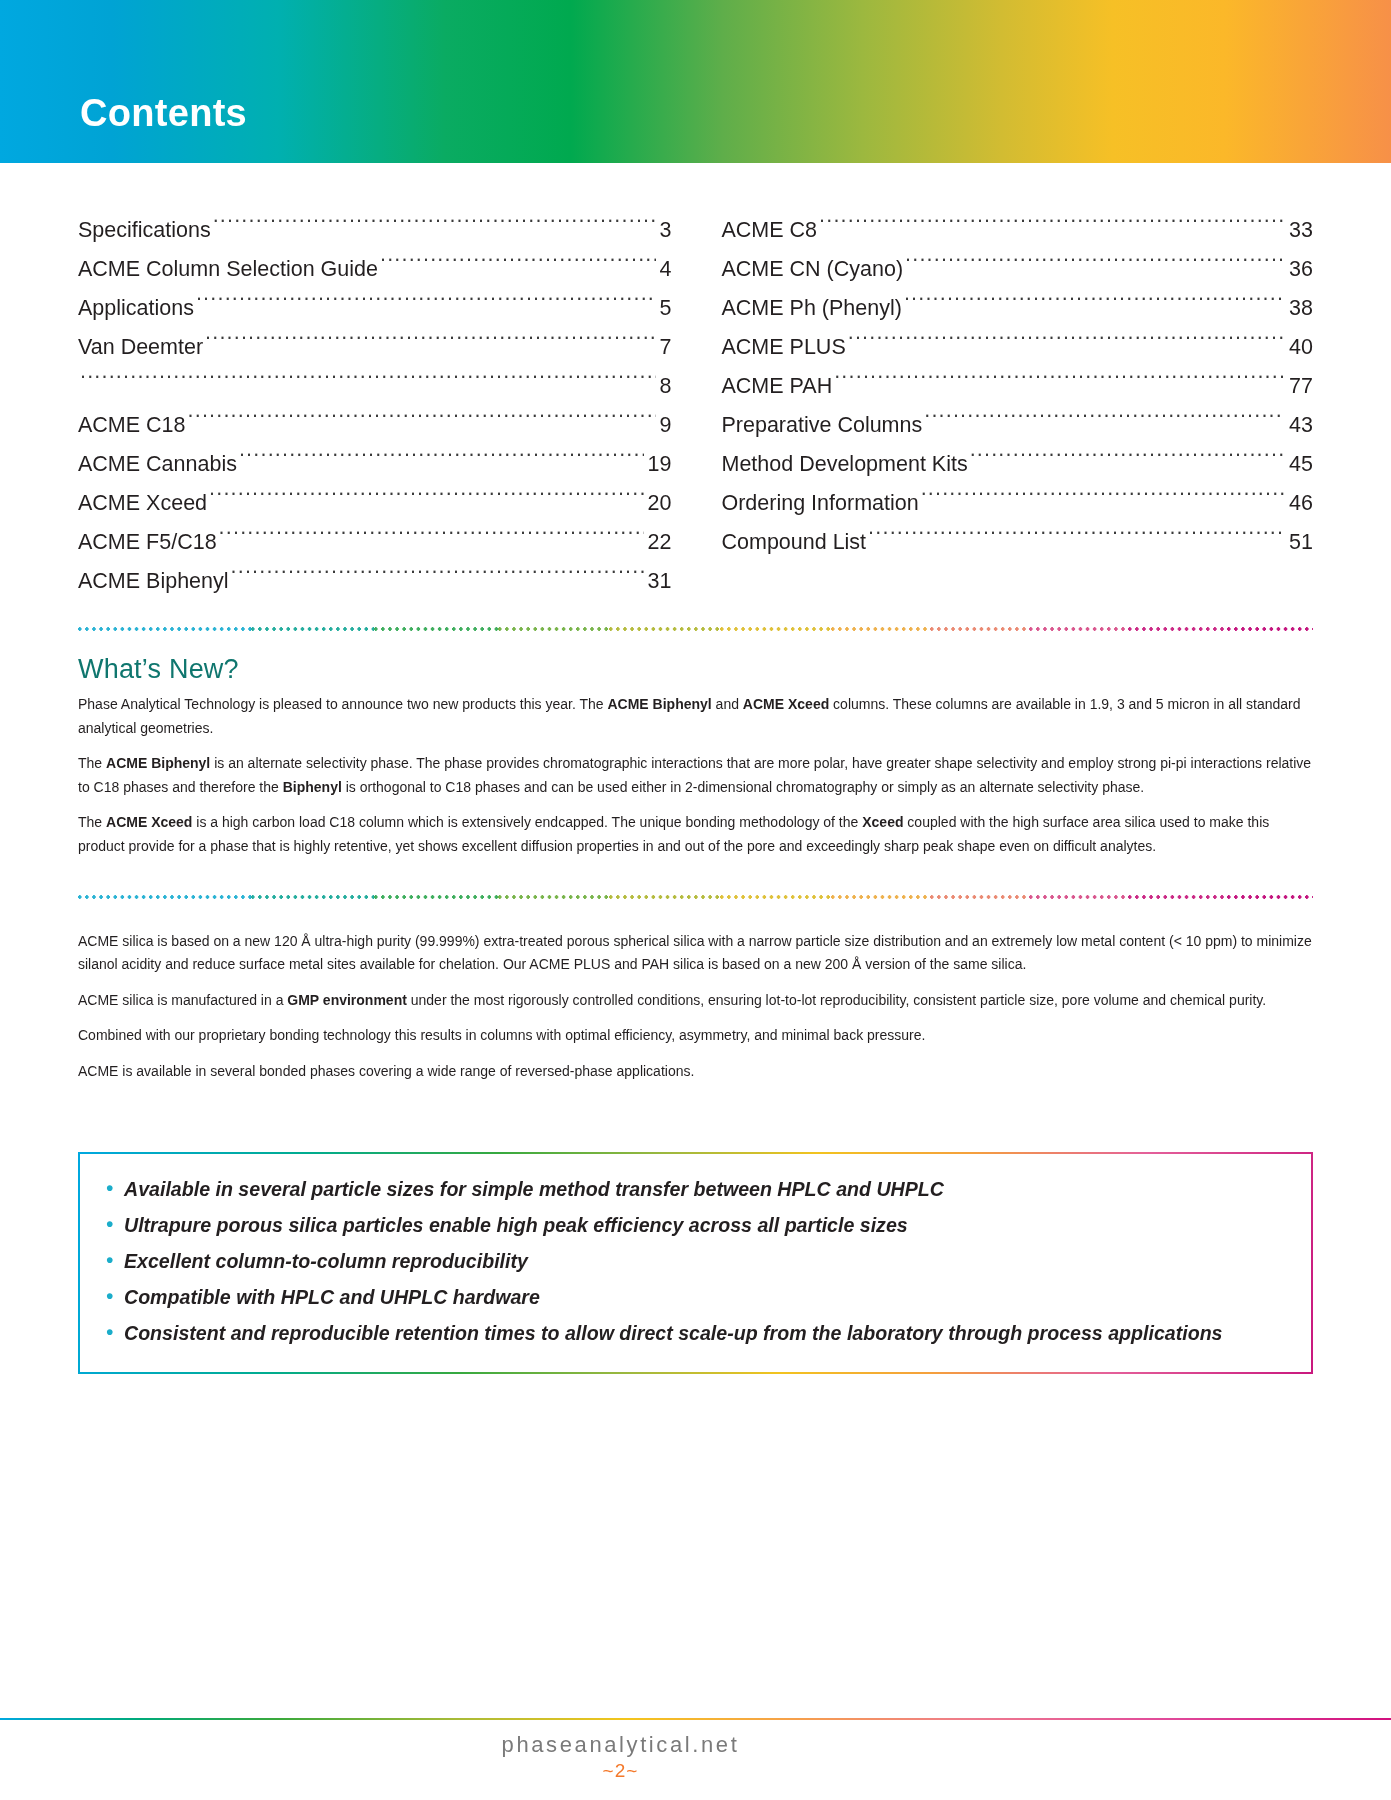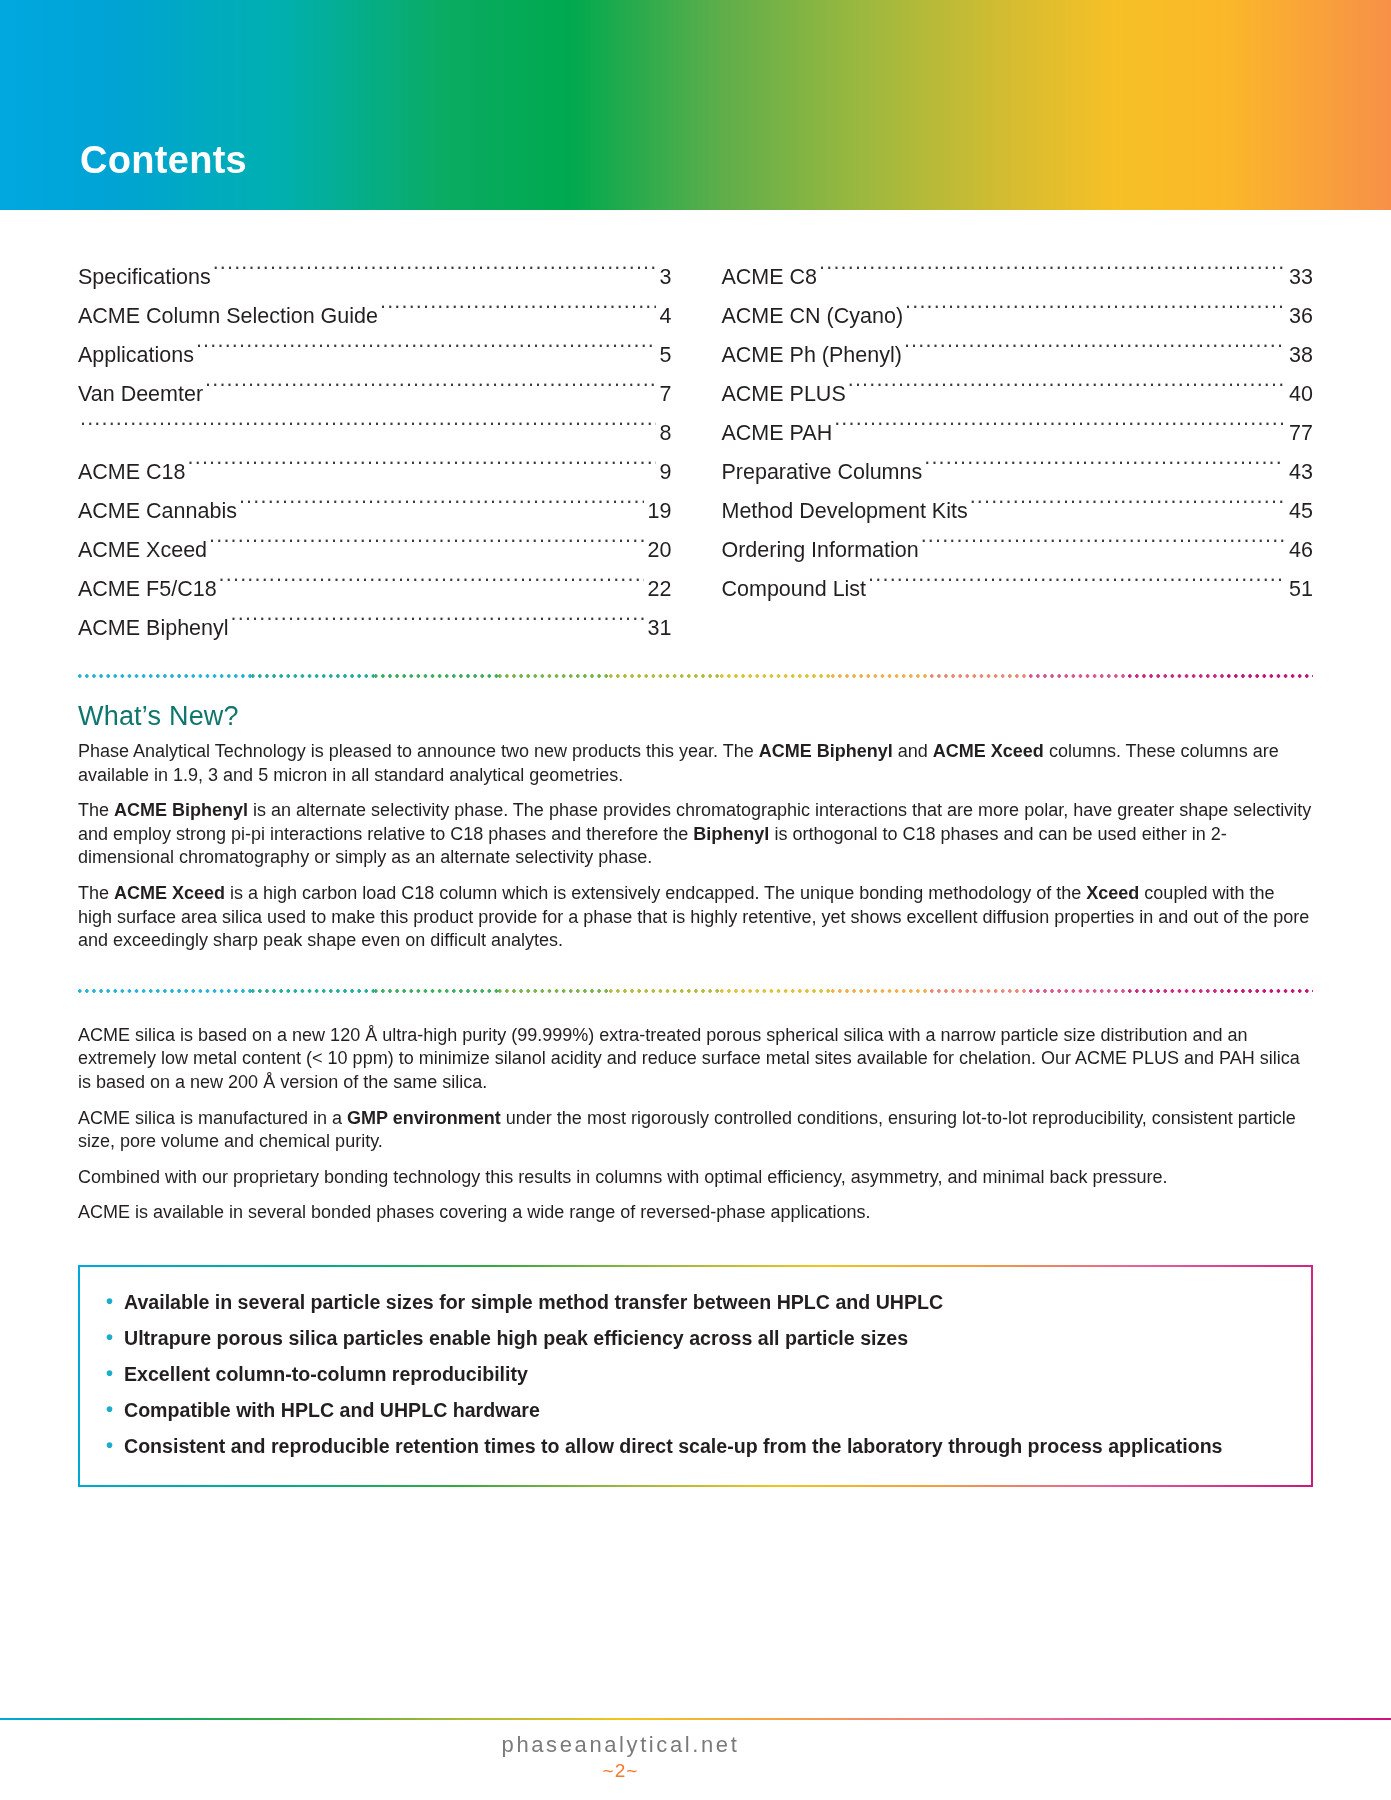--- a/index.html
+++ b/index.html
@@ -12,21 +12,21 @@
     font-family: "Liberation Sans", sans-serif;
     color: #231f20;
     position: relative;
     overflow: hidden;
   }
 
   
   .header-band {
     position: relative;
     width: 1391px;
-    height: 210px;
+    height: 163px;
     background: linear-gradient(90deg,
         #00a8e0 0%,
         #00a3d4 8%,
         #00b0b0 20%,
         #0aab62 32%,
         #00a94f 41%,
         #5fae4a 52%,
         #9cb83f 62%,
         #d2bc32 72%,
         #f6c026 80%,
@@ -108,45 +108,46 @@
   .section-heading {
     color: #0f766e;
     font-size: 27px;
     font-weight: normal;
     margin: 22px 0 8px 0;
     letter-spacing: 0.2px;
   }
 
   
   p.body {
-    font-size: 18px;
+    font-size: 14px;
     line-height: 23.6px;
     margin: 0 0 12px 0;
     color: #231f20;
     text-align: left;
   }
   p.body b { font-weight: bold; }
 
   .block-lower { margin-top: 30px; }
 
   
   .highlight-box {
-    margin-top: 40px;
+    margin-top: 68px;
     border: 2px solid transparent;
     border-image: linear-gradient(100deg,
         #00a8e0 0%,
         #00ac8f 18%,
         #37a93f 33%,
         #9cb83f 46%,
         #f2c31f 58%,
         #f5a03c 70%,
         #e4609a 84%,
         #c9187e 100%) 1;
     padding: 22px 24px 26px 22px;
     position: relative;
+    font-style: italic;
   }
   ul.features {
     list-style: none;
     margin: 0;
     padding: 0;
   }
   ul.features li {
     font-size: 19.6px;
     font-weight: bold;
     line-height: 26px;

